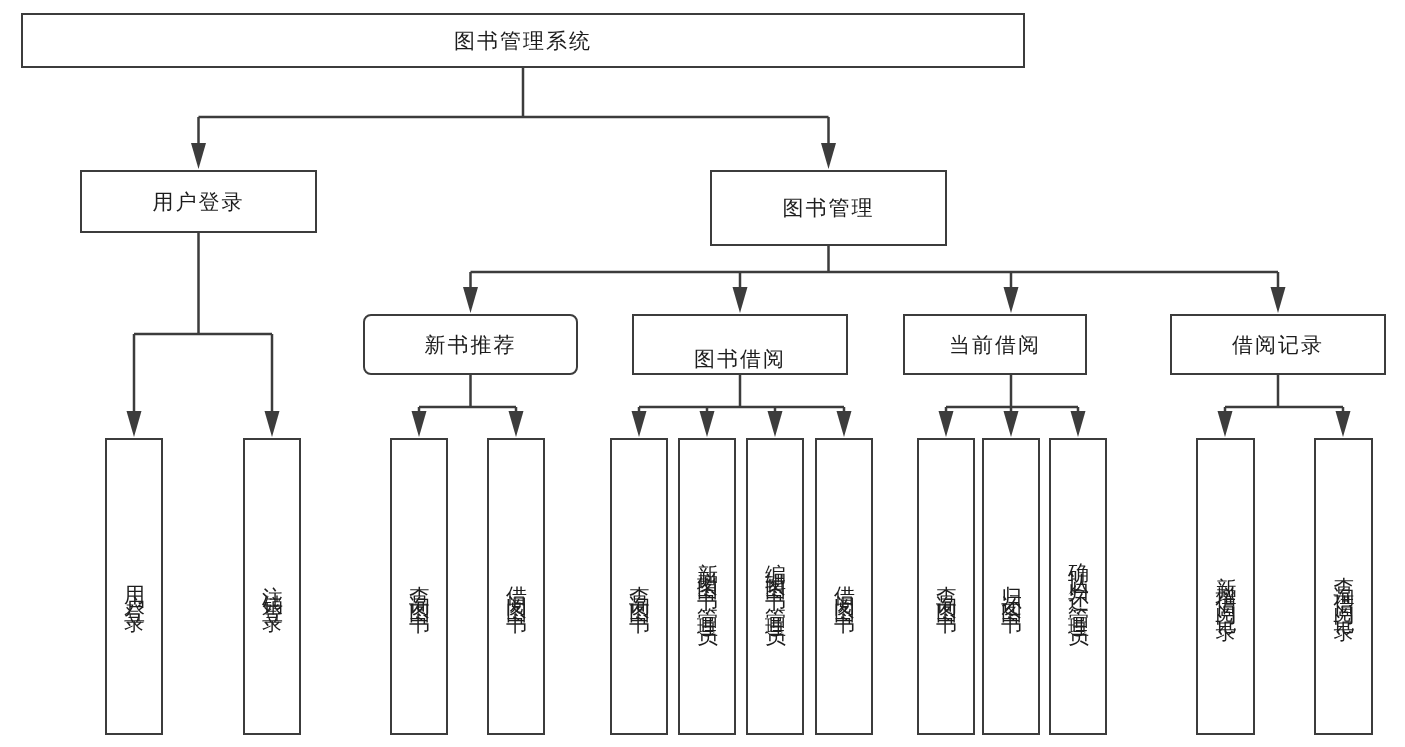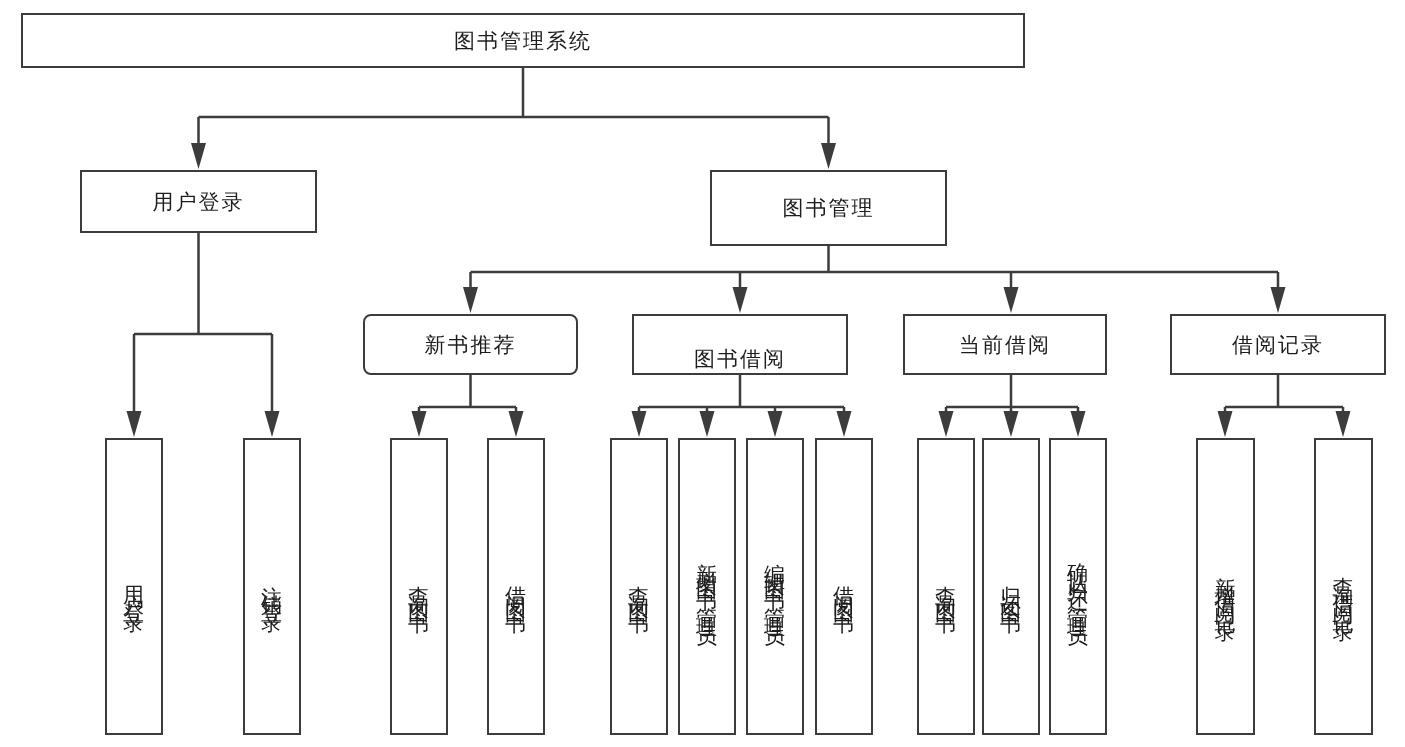--- a/index.html
+++ b/index.html
@@ -5,21 +5,21 @@
   html, body {
     margin: 0;
     padding: 0;
     background: #ffffff;
   }
   .canvas {
     position: relative;
     width: 1405px;
     height: 747px;
     background: #ffffff;
-    font-family: Liberation Sans, sans-serif;
+    font-family: Liberation Serif, serif;
     color: #1d1d1d;
     overflow: hidden;
   }
   svg.connectors {
     position: absolute;
     left: 0;
     top: 0;
     width: 1405px;
     height: 747px;
   }
@@ -115,21 +115,21 @@
   <div class="box" style="left:710px; top:170px; width:237px; height:76px;">
     <span class="hlabel">图书管理</span>
   </div>
 
   <div class="box" style="left:363px; top:314px; width:215px; height:61px;border-radius:8px;">
     <span class="hlabel">新书推荐</span>
   </div>
   <div class="box" style="left:632px; top:314px; width:216px; height:61px;align-items:flex-end;">
     <span class="hlabel">图书借阅</span>
   </div>
-  <div class="box" style="left:903px; top:314px; width:204px; height:61px;">
+  <div class="box" style="left:903px; top:314px; width:184px; height:61px;">
     <span class="hlabel">当前借阅</span>
   </div>
   <div class="box" style="left:1170px; top:314px; width:216px; height:61px;">
     <span class="hlabel">借阅记录</span>
   </div>
 
   <div class="box" style="left:105px; top:438px; width:58px; height:297px;">
     <span class="vlabel">用户登录</span>
   </div>
   <div class="box" style="left:243px; top:438px; width:58px; height:297px;">

